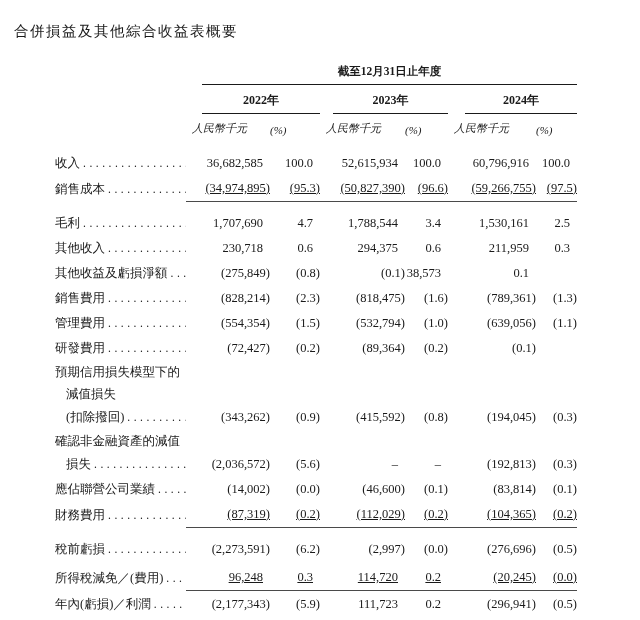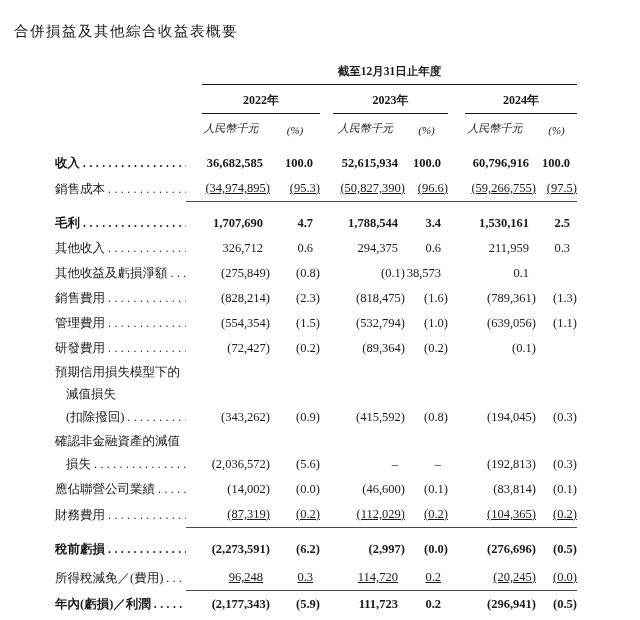--- a/index.html
+++ b/index.html
@@ -44,33 +44,33 @@
     font-size:12px;
     padding:7px 0 4px 0;
     border-bottom:1.4px solid #1a1a1a;
   }
   .yg1{grid-column:2/4;margin-left:16px;}
   .yg2{grid-column:4/6;margin-left:13px;}
   .yg3{grid-column:6/8;margin-left:17px;}
   .unit-cell{
     font-style:italic;
     font-size:11px;
-    text-align:center;
+    text-align:left;
     padding:7px 0 0 0;
   }
   .u-amt{padding-left:6px;}
   .hdr-units{padding-bottom:15px;}
   
   .row{min-height:25px;}
   .row .cell{
     line-height:25px;
     font-size:12.5px;
     white-space:nowrap;
   }
-  .row.bold .cell{font-weight:bold;}
+  .row.bold .cell{font-weight:normal;}
   .row.label-only{min-height:22px;}
   .row.label-only .cell{line-height:22px;}
   .label-cell{
     display:flex;
     align-items:baseline;
     overflow:hidden;
   }
   .label-cell .lbl{flex:0 0 auto;}
   .label-cell.indent .lbl{padding-left:11px;}
   .leader{
@@ -155,21 +155,21 @@
         <div class="cell num pad-r">1,788,544</div>
         <div class="cell num pad-r">3.4</div>
         <div class="cell num pad-r">1,530,161</div>
         <div class="cell num pad-r">2.5</div>
       </div>
       <div class="grid row">
         <div class="cell label-cell">
           <span class="lbl">其他收入</span>
           <span class="leader">............................................................</span>
         </div>
-        <div class="cell num pad-r">326,712</div>
+        <div class="cell num pad-r">230,718</div>
         <div class="cell num pad-r">0.6</div>
         <div class="cell num pad-r">294,375</div>
         <div class="cell num pad-r">0.6</div>
         <div class="cell num pad-r">211,959</div>
         <div class="cell num pad-r">0.3</div>
       </div>
       <div class="grid row">
         <div class="cell label-cell">
           <span class="lbl">其他收益及虧損淨額</span>
           <span class="leader">............................................................</span>

